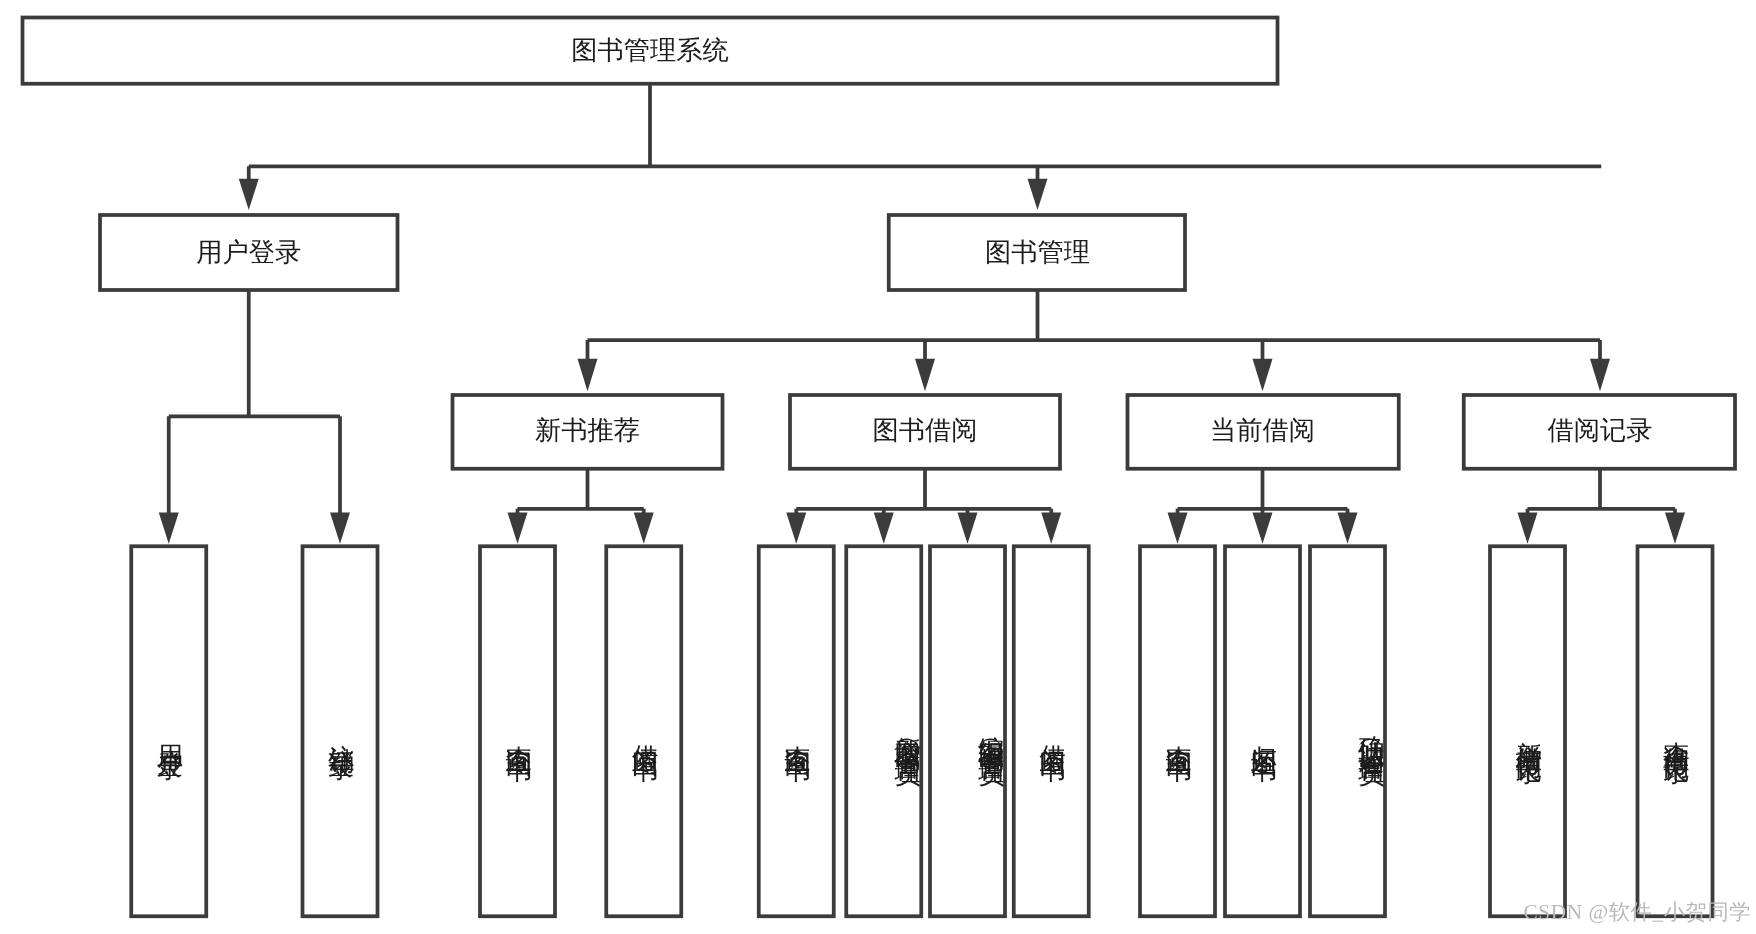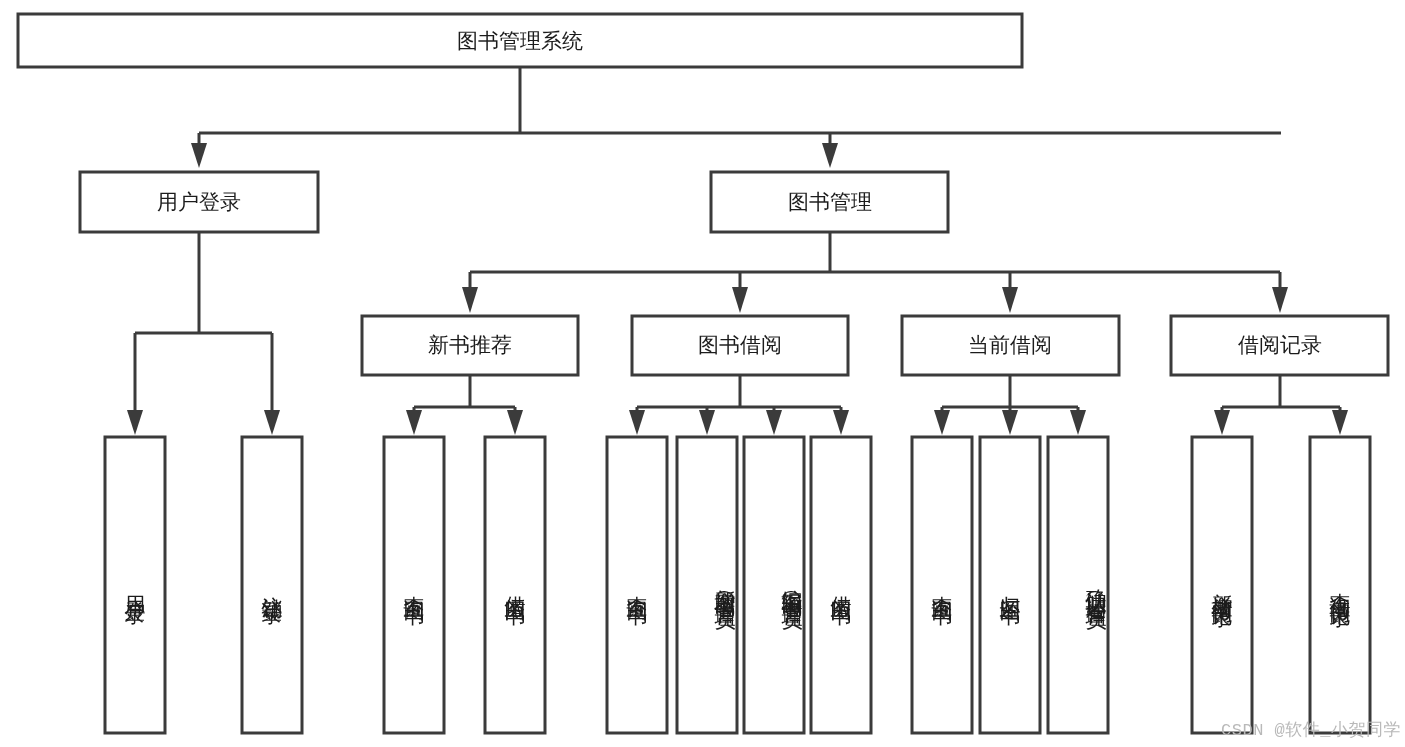--- a/index.html
+++ b/index.html
@@ -61,21 +61,21 @@
     line-height: 1.15;
     letter-spacing: 3px;
     color: #1c1c1c;
     white-space: nowrap;
     pointer-events: none;
   }
   .watermark {
     position: absolute;
     right: 14px;
     bottom: 6px;
-    font-family: Liberation Mono, monospace;
+    font-family: Liberation Serif, serif;
     font-size: 17px;
     color: #b9b9b9;
     letter-spacing: 0.5px;
     white-space: nowrap;
   }
 </style>
 </head>
 <body>
 
 <div id="diagram-root">

